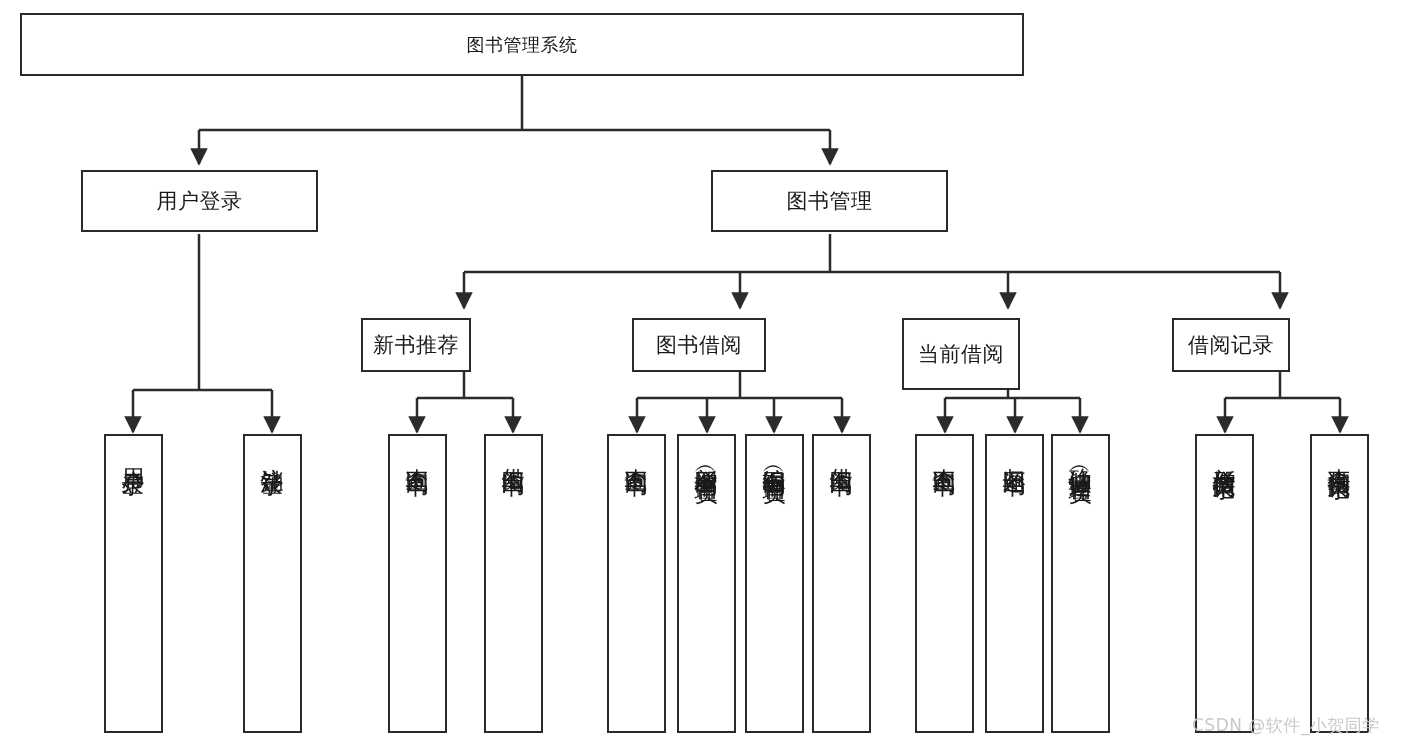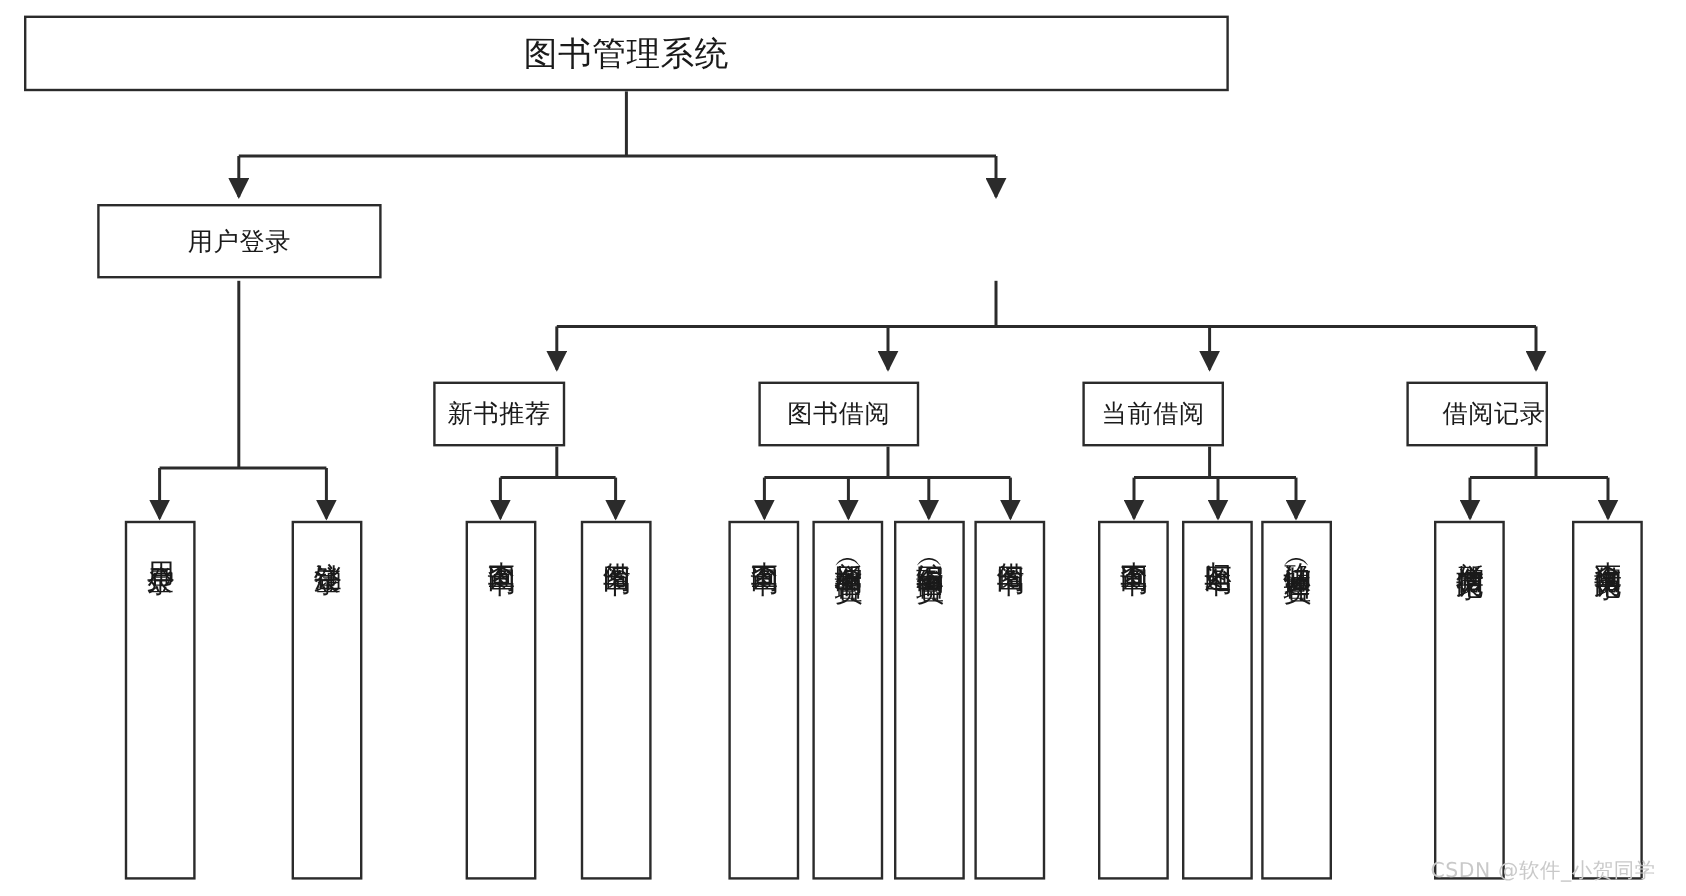--- a/index.html
+++ b/index.html
@@ -43,21 +43,21 @@
     line-height: 1.18;
     color: #1a1a1a;
     white-space: nowrap;
   }
   
   .node.horiz .node-label {
     font-size: 21px;
     letter-spacing: 0.5px;
   }
   .node.root .node-label {
-    font-size: 28px;
+    font-size: 18px;
   }
   
   .node.vert {
     padding: 14px 0;
     align-items: flex-start;
     justify-content: center;
   }
   .node.vert .node-label {
     writing-mode: vertical-rl;
     text-orientation: upright;
@@ -130,31 +130,34 @@
     </g>
   </svg>
 
   <div class="node horiz root" style="left:20px; top:13px; width:1004px; height:63px;">
     <span class="node-label">图书管理系统</span>
   </div>
 
   <div class="node horiz" style="left:81px; top:170px; width:237px; height:62px;">
     <span class="node-label">用户登录</span>
   </div>
+  <div class="node horiz" style="left:711px; top:170px; width:237px; height:62px;">
+    <span class="node-label">图书管理</span>
+  </div>
 
   <div class="node horiz" style="left:361px; top:318px; width:110px; height:54px;justify-content:center;">
     <span class="node-label">新书推荐</span>
   </div>
   <div class="node horiz" style="left:632px; top:318px; width:134px; height:54px;">
     <span class="node-label">图书借阅</span>
   </div>
-  <div class="node horiz" style="left:902px; top:318px; width:118px; height:54px;">
+  <div class="node horiz" style="left:902px; top:318px; width:118px; height:72px;">
     <span class="node-label">当前借阅</span>
   </div>
-  <div class="node horiz" style="left:1172px; top:318px; width:118px; height:54px;justify-content:flex-end;">
+  <div class="node horiz" style="left:1172px; top:318px; width:118px; height:54px;">
     <span class="node-label">借阅记录</span>
   </div>
 
   <div class="node vert" style="left:104px; top:434px; width:59px; height:299px;">
     <span class="node-label">用户登录</span>
   </div>
   <div class="node vert" style="left:243px; top:434px; width:59px; height:299px;">
     <span class="node-label">注销登录</span>
   </div>
 

